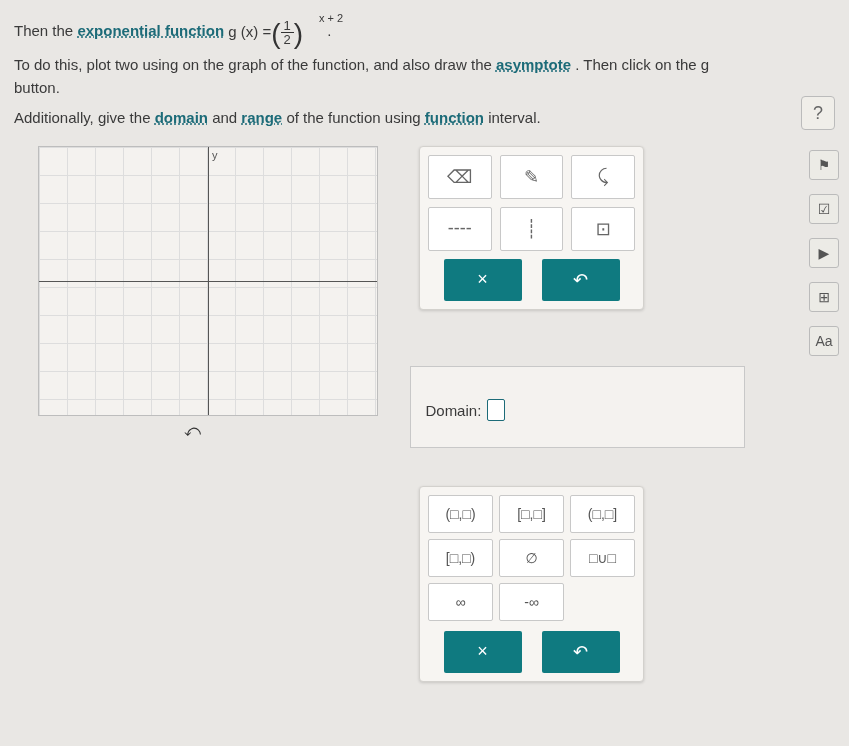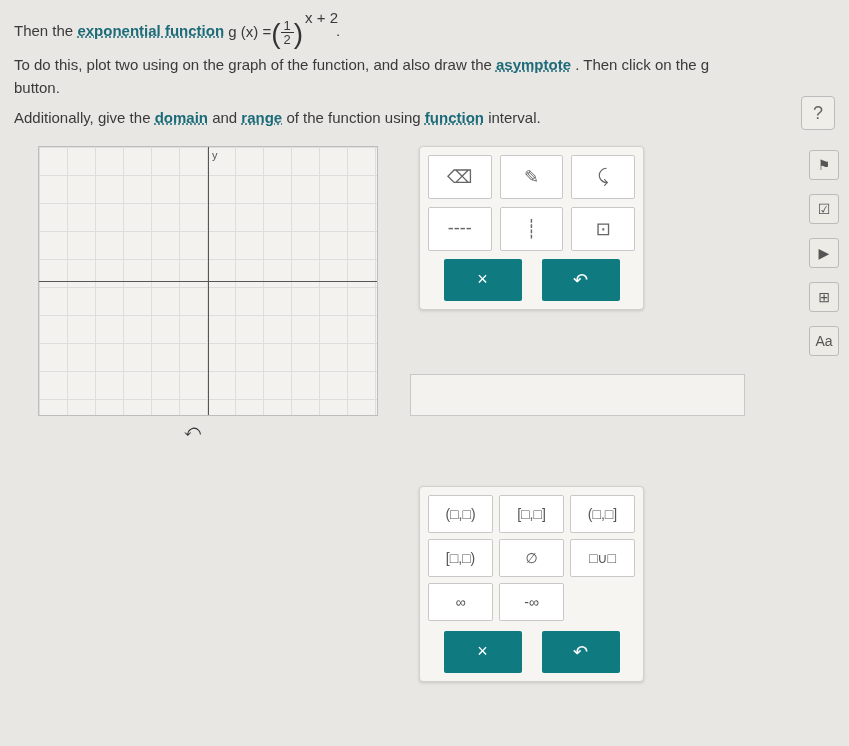--- a/index.html
+++ b/index.html
@@ -13,21 +13,21 @@
     padding: 18px 14px 0 14px;
     overflow: hidden;
   }
   .problem-text { font-size: 15px; line-height: 1.5; margin-bottom: 8px; color:#3a3a3a; }
   a.term { color: #1c6b78; text-decoration: underline dotted; font-weight: bold; }
   .fn { display:inline-flex; align-items:center; vertical-align:middle; }
   .frac { display:inline-flex; flex-direction:column; align-items:center; font-size:13px; line-height:1; }
   .frac .num { border-bottom:1px solid #333; padding:0 3px; }
   .frac .den { padding:0 3px; }
   .paren { font-size:28px; line-height:1; position:relative; top:2px; color:#333; }
-  .sup { font-size:15px; vertical-align:super; position:relative; top:-14px; left:2px; }
+  .sup { font-size:11px; vertical-align:super; position:relative; top:-14px; left:16px; }
   .content-area { position:relative; margin-top:16px; }
   .graph-panel { display:inline-block; width:340px; height:270px; border:1px solid #bdbdbd; background:linear-gradient(#ddd 1px, transparent 1px), linear-gradient(90deg,#ddd 1px, transparent 1px); background-size:28px 28px; background-color:#f4f2ef; position:relative; margin-left:24px; }
   .graph-panel::before, .graph-panel::after { content:""; position:absolute; background:#555; }
   .graph-panel::before { left:50%; top:0; bottom:0; width:1px; }
   .graph-panel::after { top:50%; left:0; right:0; height:1px; }
   .y-label { position:absolute; left:50%; top:2px; font-size:11px; margin-left:4px; color:#555;}
   .cursor { position:absolute; left:170px; top:calc(270px + 6px); font-size:16px; color:#333; }
   .tool-panel { position:absolute; left:405px; top:0; width:225px; background:#f7f5f2; border:1px solid #d3d1cd; border-radius:4px; padding:8px; box-shadow:0 1px 3px rgba(0,0,0,.15); }
   .tool-row { display:flex; gap:8px; margin-bottom:8px; }
   .tool-cell { flex:1; height:44px; border:1px solid #c8c8c8; background:#fff; display:flex; align-items:center; justify-content:center; border-radius:2px; cursor:pointer; font-size:18px; color:#666;}
@@ -109,20 +109,24 @@
       <div class="tool-cell">┊</div>
       <div class="tool-cell">⊡</div>
     </div>
     <div class="action-row">
       <button class="action-btn">×</button>
       <button class="action-btn">↶</button>
     </div>
   </div>
 
   <div class="answer-panel">
+    <div class="answer-row">
+      <span class="answer-label">Domain:</span>
+      <span class="answer-box"></span>
+    </div>
   </div>
 
   <div class="interval-panel">
     <div class="interval-grid">
       <div class="interval-cell">(□,□)</div>
       <div class="interval-cell">[□,□]</div>
       <div class="interval-cell">(□,□]</div>
       <div class="interval-cell">[□,□)</div>
       <div class="interval-cell">∅</div>
       <div class="interval-cell">□∪□</div>

